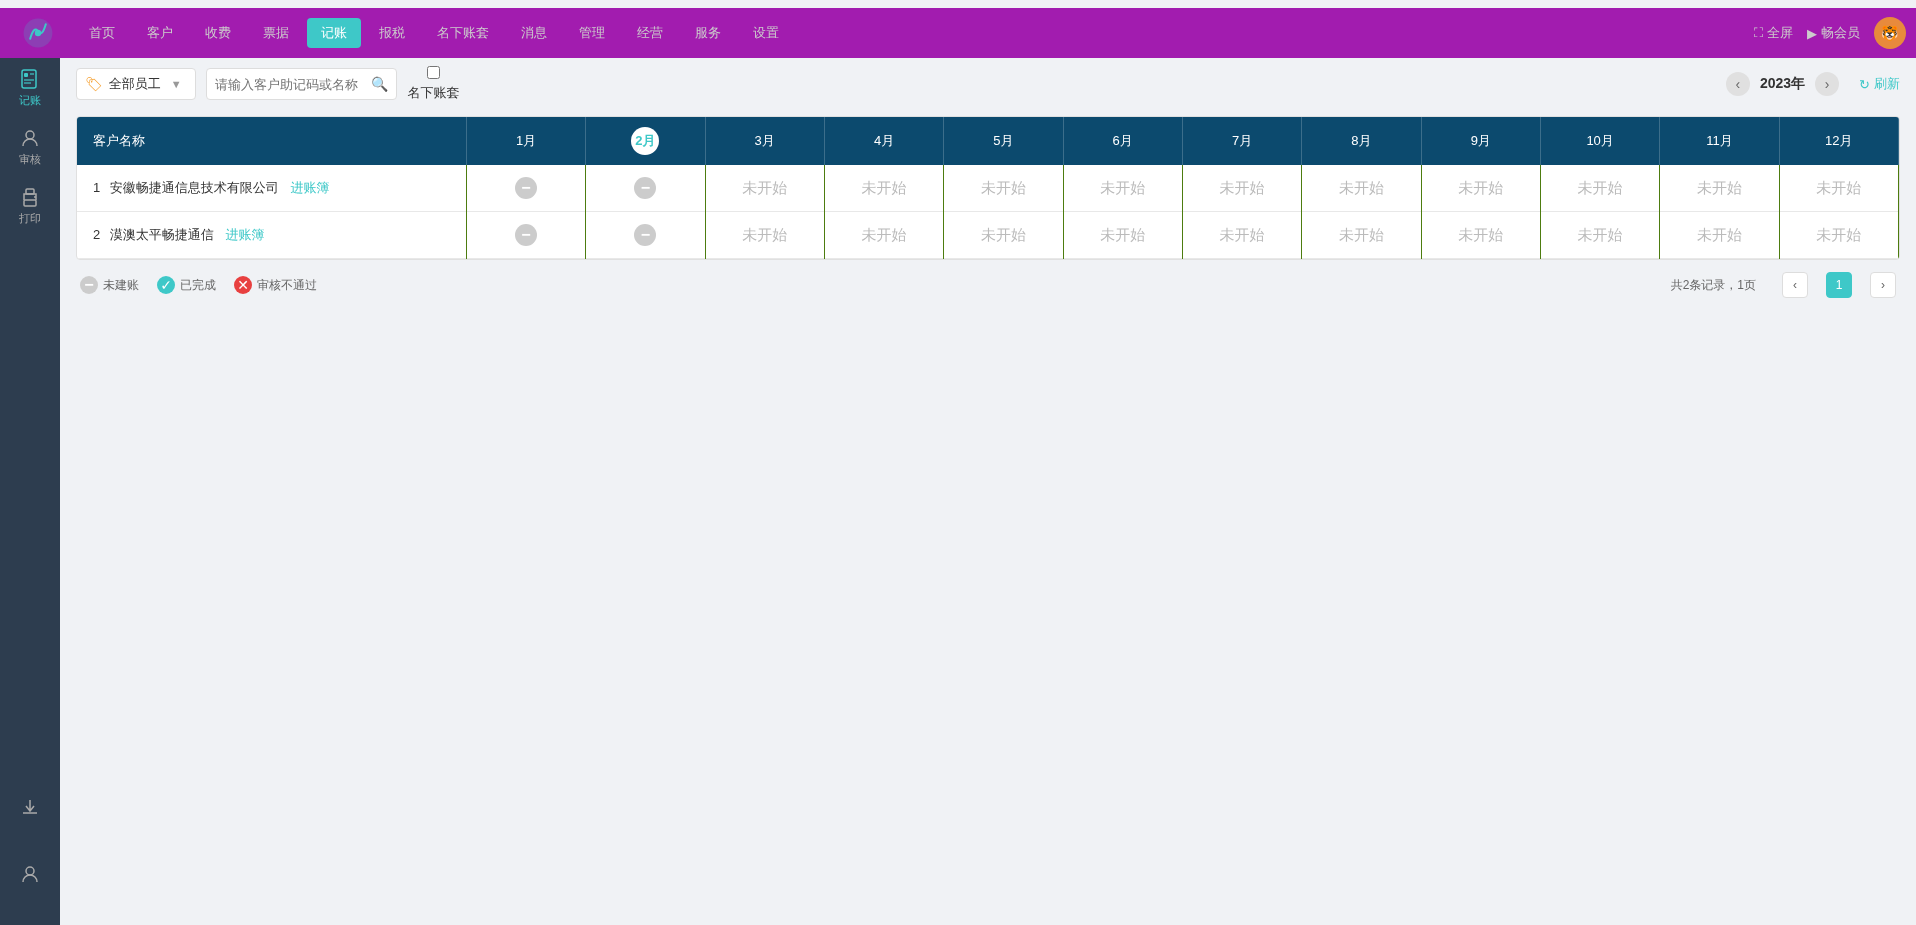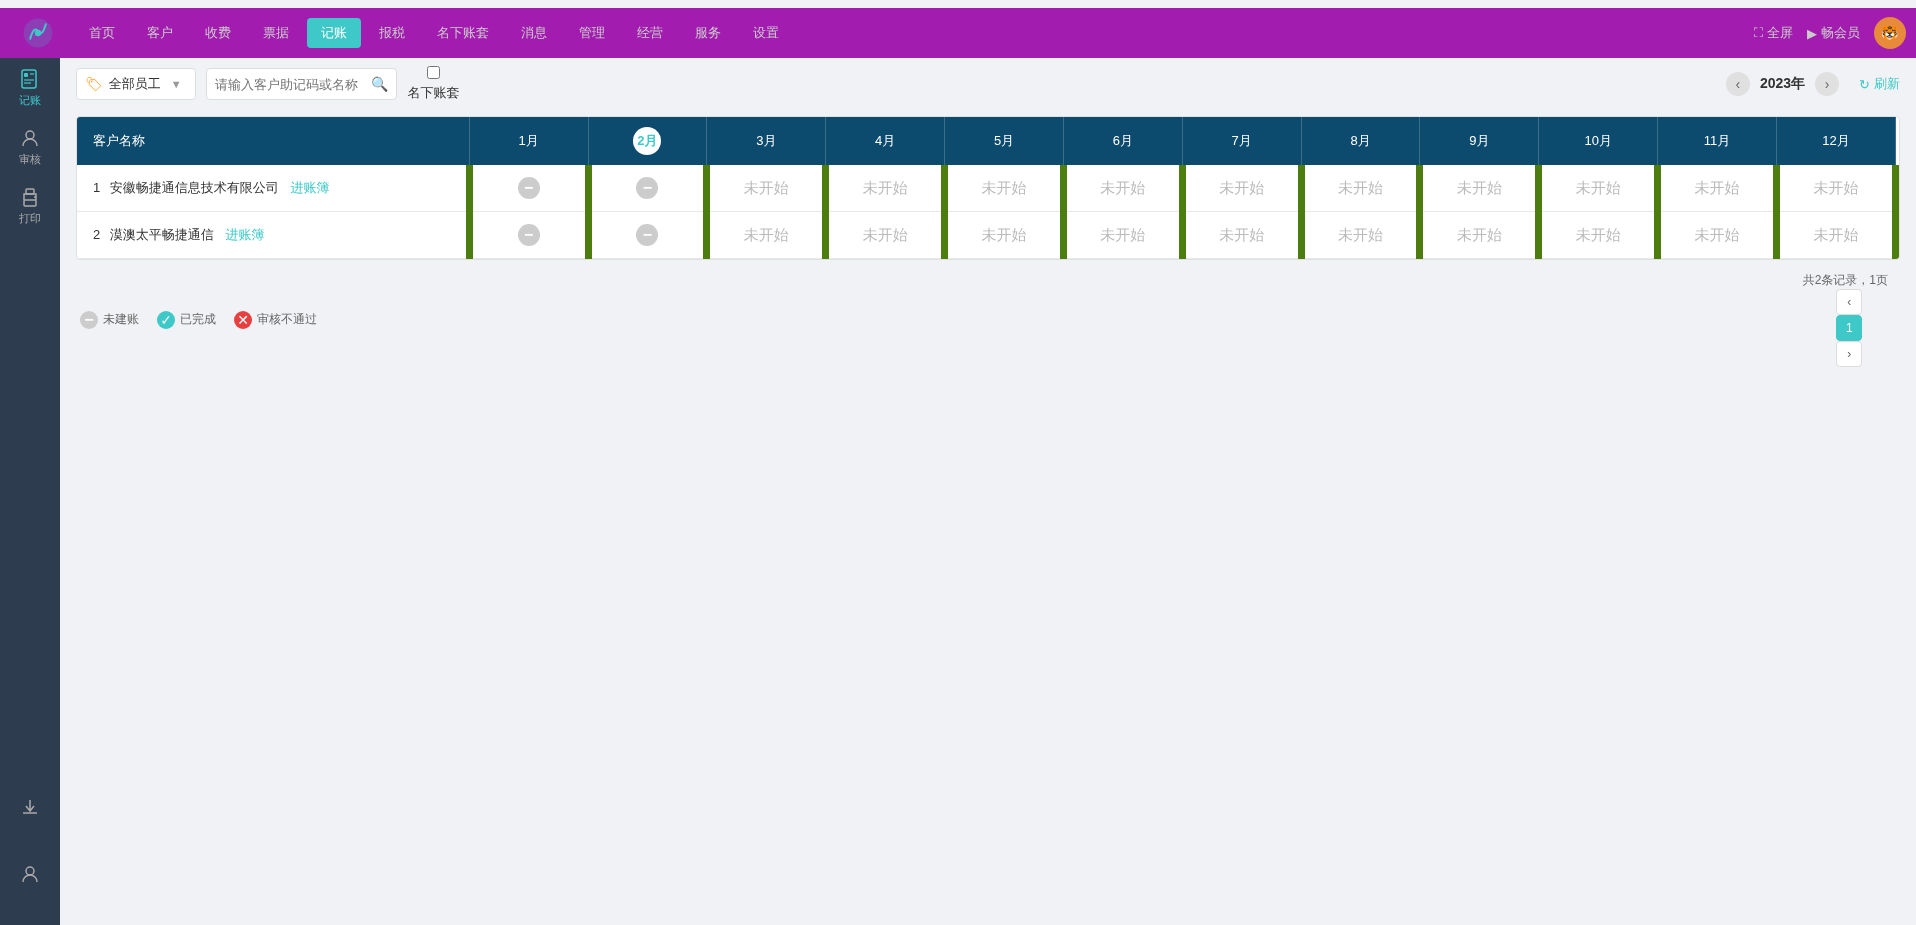--- a/index.html
+++ b/index.html
@@ -271,21 +271,21 @@
       font-weight: bold;
       font-size: 13px;
     }
     tbody tr {
       border-bottom: 1px solid #e8e8e8;
     }
     tbody td {
       padding: 12px 8px;
       text-align: center;
       font-size: 13px;
-      border-right: 7px solid #4d7c0f;
+      border-right: 1px solid #4d7c0f;
       white-space: nowrap;
     }
     tbody td:first-child {
       text-align: left;
       padding-left: 16px;
     }
     .client-row-num { color: #333; margin-right: 6px; }
     .client-name { color: #333; }
     .enter-link { color: #3ec8c8; cursor: pointer; margin-left: 8px; font-size: 13px; }
     .status-not-started { color: #bbb; font-size: 15px; }
@@ -329,22 +329,21 @@
       display: inline-flex;
       align-items: center;
       justify-content: center;
     }
     .legend-dot.gray { background: #ccc; }
     .legend-dot.teal { background: #3ec8c8; }
     .legend-dot.red { background: #e84040; }
     .pagination {
       display: flex;
       align-items: center;
-      gap: 0;
-      flex-direction: column;
+      gap: 18px;
     }
     .pagination .total-text { color: #666; font-size: 12px; margin-right: 8px; }
     .page-btn {
       width: 26px;
       height: 26px;
       border: 1px solid #ddd;
       border-radius: 4px;
       background: #fff;
       display: flex;
       align-items: center;

